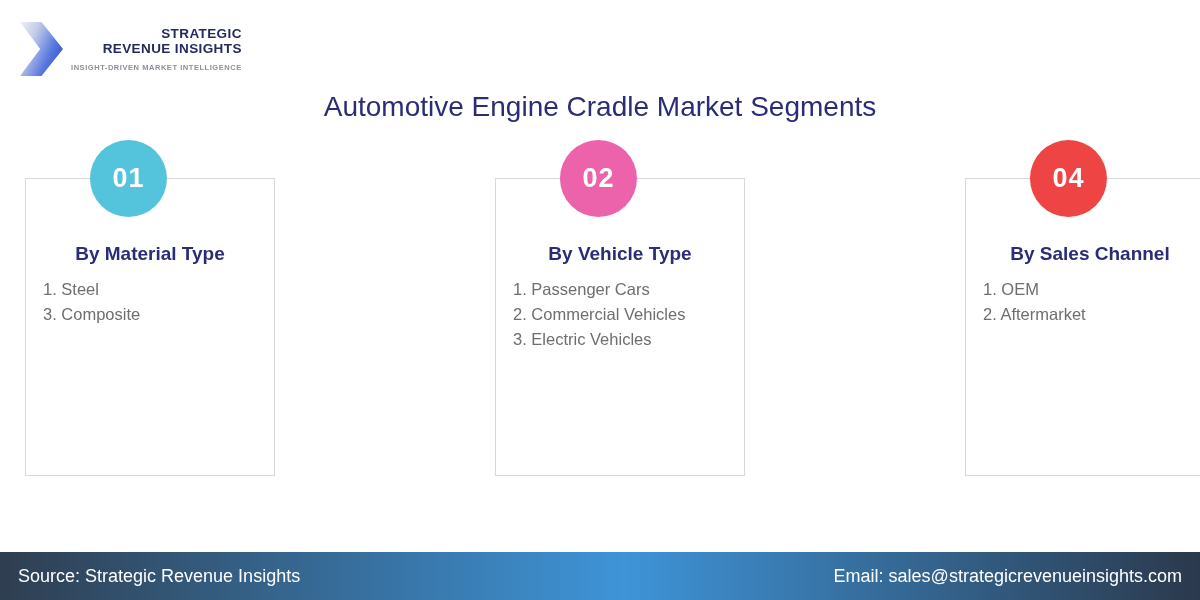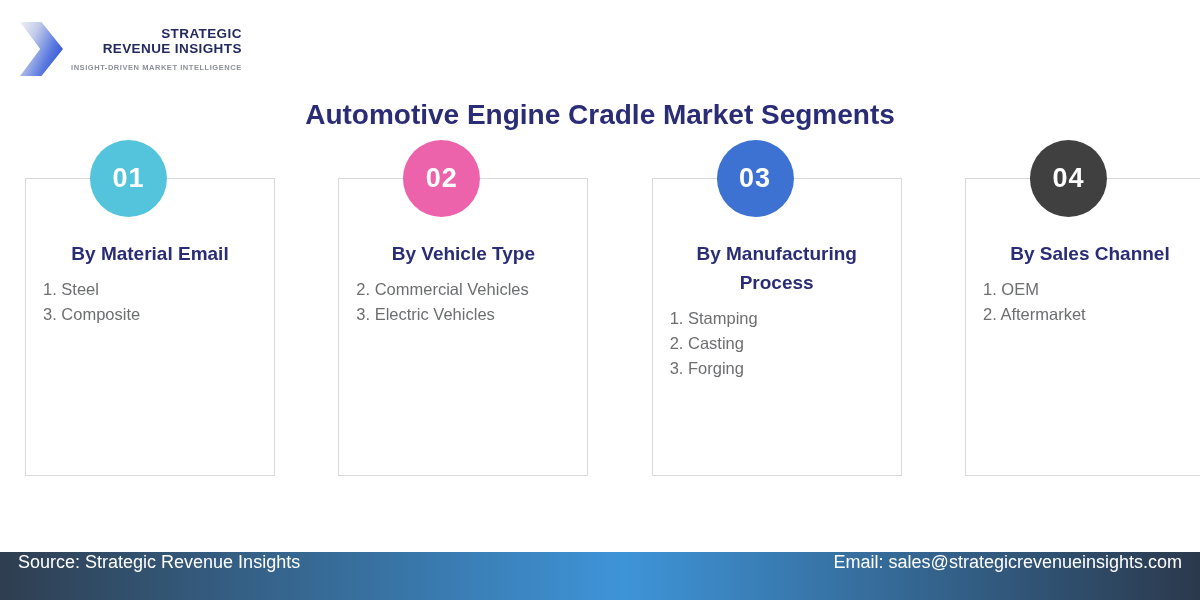--- a/index.html
+++ b/index.html
@@ -15,22 +15,22 @@
     width:43px; height:54px; margin-right:8px;
     background:linear-gradient(115deg, #f0f1f5 0%, #c3cbe9 30%, #5a7ae0 65%, #2547c9 95%);
     clip-path:polygon(0% 0%, 50% 0%, 100% 50%, 50% 100%, 0% 100%, 47% 50%);
   }
   .logo-text { display:flex; flex-direction:column; }
   .logo-name { color:#242a5e; font-size:13.5px; font-weight:bold; letter-spacing:0.4px; line-height:15px;text-align:right; }
   .logo-tagline { color:#8b8f98; font-size:7.5px; letter-spacing:0.55px; margin-top:7px; font-weight:bold; }
 
   
   .title {
-    position:absolute; top:99px; left:0; width:100%;
-    text-align:center; font-size:28px; font-weight:bold; color:#2a2d76;
+    position:absolute; top:91px; left:0; width:100%;
+    text-align:center; font-size:28px; font-weight:normal; color:#2a2d76;
   }
 
   
   .cards {
     position:absolute; top:178px; left:10px; width:1180px;
     display:flex; justify-content:space-between;
   }
   .card-wrap { position:relative; width:240px;padding-left:15px; }
   .badge {
     position:absolute; top:-38px; left:50%; transform:translateX(-52%);
@@ -46,21 +46,21 @@
     text-align:center; font-size:19px; font-weight:bold;
     color:#2a2d76; line-height:29px;
   }
   .card-items { margin-top:9px; padding-left:3px; }
   .card-item { font-size:16.5px; color:#6d6e70; line-height:25px; }
 
   
   .footer {
     position:absolute; left:0; bottom:0; width:1200px; height:48px;
     background:linear-gradient(90deg, #2f3e50 0%, #3e94d8 52%, #2b394c 100%);
-    display:flex; justify-content:space-between; align-items:flex-start;
+    display:flex; justify-content:space-between; align-items:center;
     padding:0 18px; color:#ffffff; font-size:18px;
   }
 </style>
 </head>
 <body>
 
 <div class="page">
 
   <div class="logo">
     <div class="logo-mark"></div>
@@ -71,53 +71,43 @@
     </div>
   </div>
 
   <div class="title">Automotive Engine Cradle Market Segments</div>
 
   <div class="cards">
 
     <div class="card-wrap">
       <div class="badge" style="background-color: rgb(83, 196, 220);">01</div>
       <div class="card">
-        <div class="card-heading">By Material Email</div>
+        <div class="card-heading">By Material Type</div>
         <div class="card-items">
           <div class="card-item">1. Steel</div>
           <div class="card-item">3. Composite</div>
         </div>
       </div>
     </div>
 
     <div class="card-wrap">
       <div class="badge" style="background-color: rgb(236, 99, 172);">02</div>
       <div class="card">
         <div class="card-heading">By Vehicle Type</div>
         <div class="card-items">
+          <div class="card-item">1. Passenger Cars</div>
           <div class="card-item">2. Commercial Vehicles</div>
           <div class="card-item">3. Electric Vehicles</div>
         </div>
       </div>
     </div>
 
-    <div class="card-wrap">
-      <div class="badge" style="background-color: rgb(61, 114, 210);">03</div>
-      <div class="card">
-        <div class="card-heading">By Manufacturing Process</div>
-        <div class="card-items">
-          <div class="card-item">1. Stamping</div>
-          <div class="card-item">2. Casting</div>
-          <div class="card-item">3. Forging</div>
-        </div>
-      </div>
-    </div>
 
     <div class="card-wrap">
-      <div class="badge" style="background-color: #404040;">04</div>
+      <div class="badge" style="background-color: #ef4444;">04</div>
       <div class="card">
         <div class="card-heading">By Sales Channel</div>
         <div class="card-items">
           <div class="card-item">1. OEM</div>
           <div class="card-item">2. Aftermarket</div>
         </div>
       </div>
     </div>
 
   </div>

